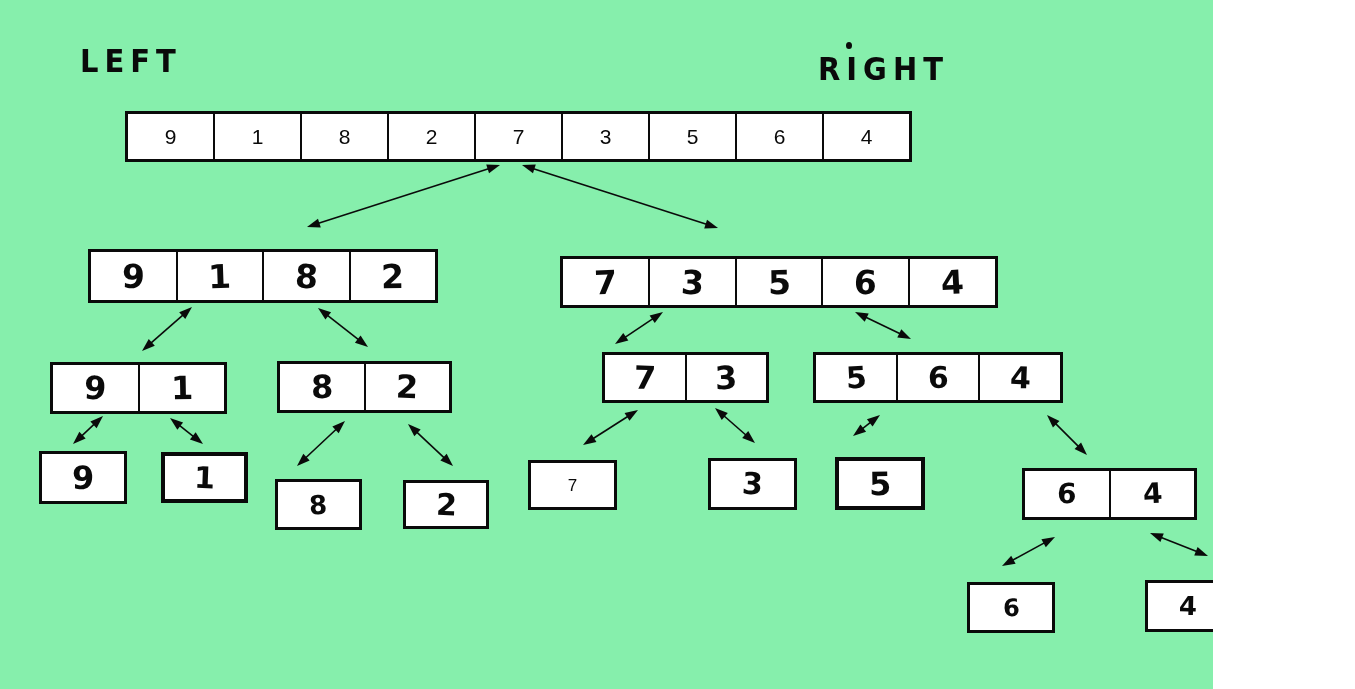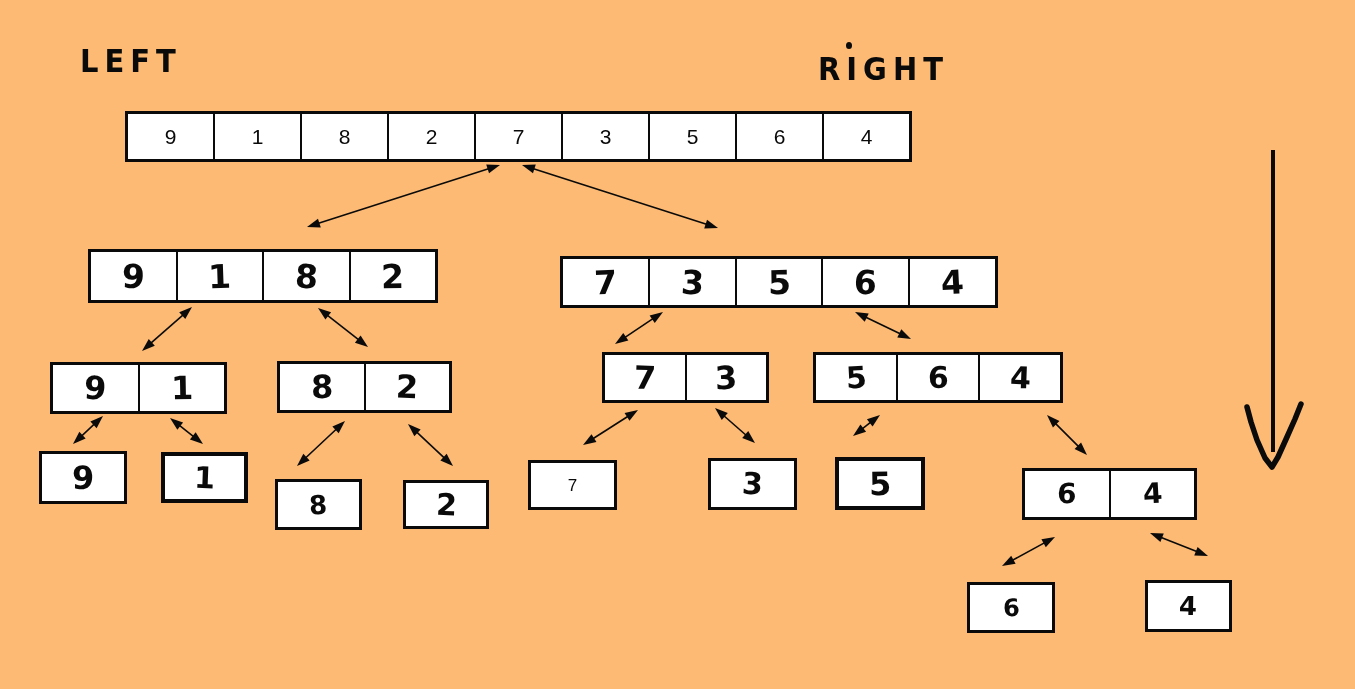--- a/index.html
+++ b/index.html
@@ -1,17 +1,17 @@
 <!DOCTYPE html>
 <html style="--ink: #0a0a0a;"><head>
 <meta charset="utf-8">
 <style>
   html,body{margin:0;padding:0;background:#fff}
   #canvas{
-    position:relative;width:1355px;height:689px;background:#fdba74;
+    position:relative;width:1213px;height:689px;background:#86efac;
     overflow:hidden;color:var(--ink,#0a0a0a);
     font-family:"DejaVu Sans","Liberation Sans",sans-serif;
   }
   #arrow-layer{position:absolute;left:0;top:0;width:1355px;height:689px}
   .array{
     position:absolute;display:flex;box-sizing:border-box;background:#fff;
     border:3px solid var(--ink,#0a0a0a);
   }
   .array.thick{border-width:4px}
   .cell{

